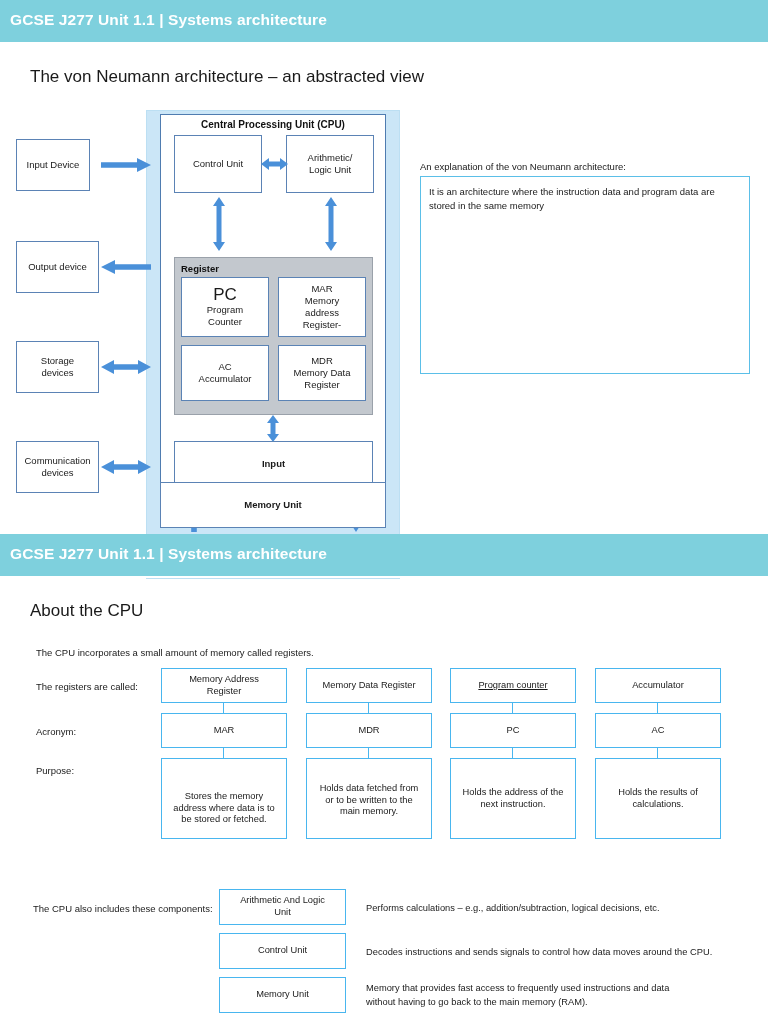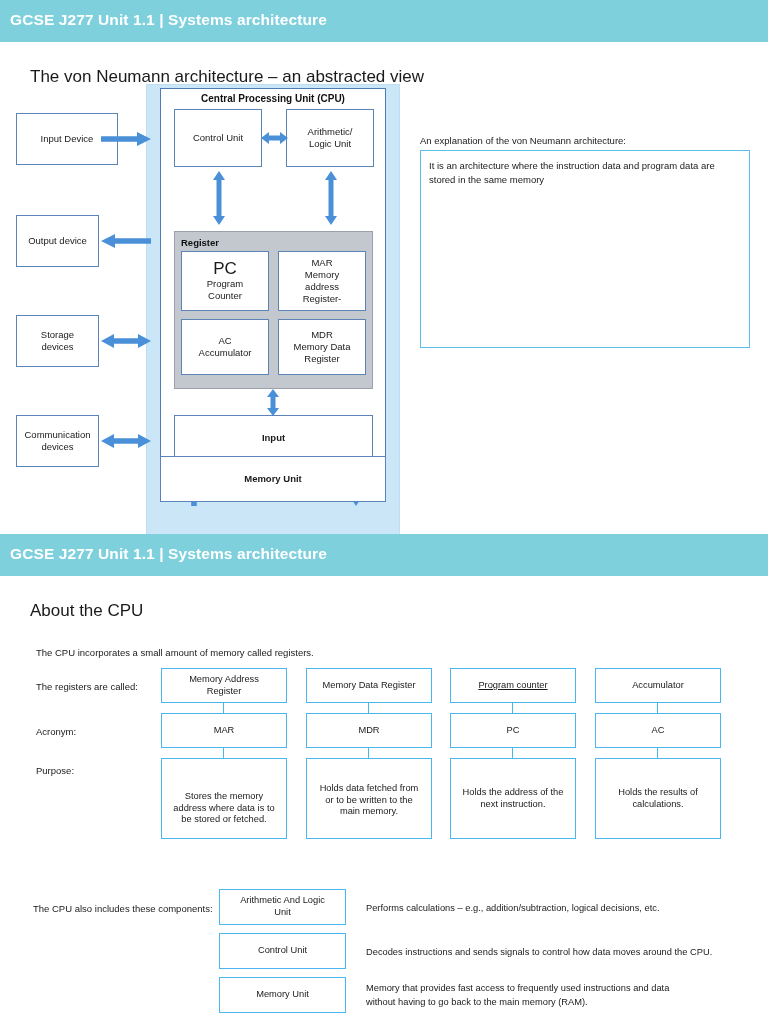--- a/index.html
+++ b/index.html
@@ -37,21 +37,21 @@
     background: #ffffff;
     display: flex; align-items: center; justify-content: center;
     text-align: center;
     color: #1a1a1a;
     line-height: 1.25;
   }
   .box-navy { border: 1px solid #5b83b5; }
   .box-sky  { border: 1px solid #49b6ef; }
 
   
-  #vn-diagram { position: absolute; left: 0; top: 32px; width: 768px; height: 486px; padding-left: 36px; }
+  #vn-diagram { position: absolute; left: 0; top: 58px; width: 768px; height: 486px; padding-left: 36px; }
 
   .vn-outer {
     position: absolute; left: 146px; top: 52px;
     width: 254px; height: 469px;
     background: #cbe6f7;
     border: 1px solid #bcdff3;
   }
   .vn-cpu {
     position: absolute; left: 160px; top: 56px;
     width: 226px; height: 382px;
@@ -198,21 +198,21 @@
     <div class="arrow" style="left:348px; top:440px;">
       <svg width="16" height="34" viewBox="0 0 16 34">
         <path d="M8 34 L15 23 L10.8 23 L10.8 0 L5.2 0 L5.2 23 L1 23 Z" fill="#4a90d9"></path>
       </svg>
     </div>
 
     <div class="box box-navy" style="left:160px; top:424px; width:226px; height:46px; font-size:9.5px; font-weight:bold;">
       <span>Memory  Unit</span>
     </div>
 
-    <div class="box box-navy" style="left:16px; top:81px; width:102px; height:52px; font-size:9.5px;">
+    <div class="box box-navy" style="left:16px; top:81px; width:74px; height:52px; font-size:9.5px;">
       <span>Input Device</span>
     </div>
     <div class="arrow" style="left:101px; top:100px;">
       <svg width="50" height="14" viewBox="0 0 50 14">
         <path d="M0 4.2 L36 4.2 L36 0 L50 7 L36 14 L36 9.8 L0 9.8 Z" fill="#4a90d9"></path>
       </svg>
     </div>
 
     <div class="box box-navy" style="left:16px; top:183px; width:83px; height:52px; font-size:9.5px;">
       <span>Output device</span>

